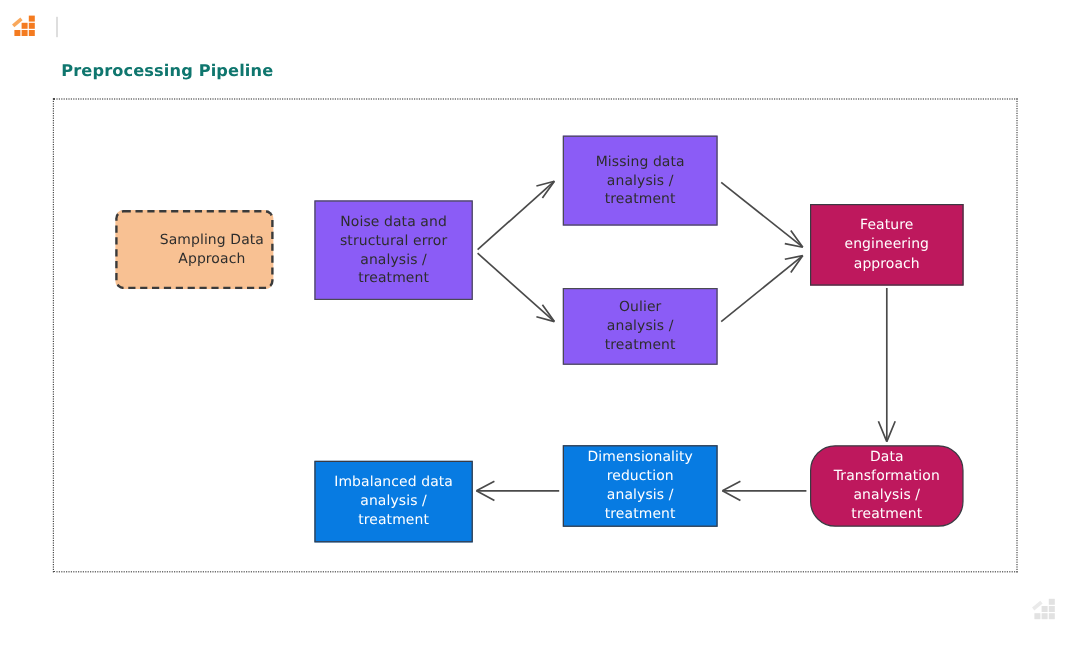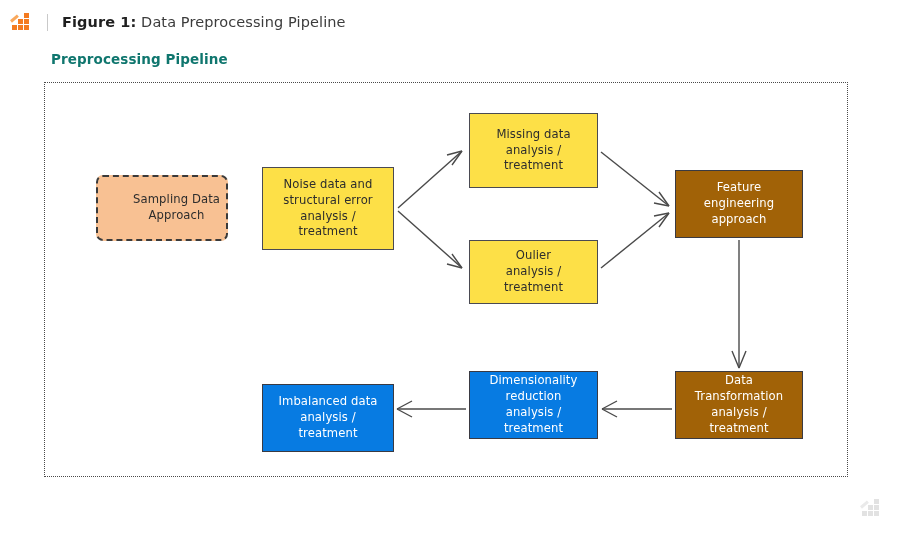--- a/index.html
+++ b/index.html
@@ -108,42 +108,42 @@
   }
   .node .node-label { display: block; white-space: pre-line; }
 
   .node.style-dashed-orange {
     background: #F8C193;
     border: 2px dashed #3a3a3a;
     border-radius: 7px;
     color: #2d2d2d;
   }
   .node.style-lightblue {
-    background: #fde047;
+    background: #8b5cf6;
     border: 1.3px solid #4a4a52;
     color: #2d2d2d;
   }
   .node.style-blue {
-    background: #a16207;
+    background: #be185d;
     border: 1.3px solid #3a3a42;
     color: #ffffff;
   }
   .node.style-deepblue {
     background: #077BE2;
     border: 1.3px solid #3a3a42;
     color: #ffffff;
   }
 
   
   #node-sampling        { left:  96px; top: 175px; width: 132px; height:  66px; justify-content: flex-end; }
   #node-noise           { left: 262px; top: 167px; width: 132px; height:  83px; }
   #node-missing         { left: 469px; top: 113px; width: 129px; height:  75px; }
   #node-outlier         { left: 469px; top: 240px; width: 129px; height:  64px; }
   #node-feature         { left: 675px; top: 170px; width: 128px; height:  68px; }
-  #node-transformation  { left: 675px; top: 371px; width: 128px; height:  68px; }
+  #node-transformation  { left: 675px; top: 371px; width: 128px; height:  68px; border-radius: 21px; }
   #node-dimensionality  { left: 469px; top: 371px; width: 129px; height:  68px; }
   #node-imbalanced      { left: 262px; top: 384px; width: 132px; height:  68px; }
 
   
   #arrow-layer {
     position: absolute;
     left: 0px;
     top: 0px;
     width: 900px;
     height: 543px;
@@ -176,21 +176,20 @@
   <span class="brand-mark">
     <i class="slash"></i>
       <i class="b1"></i>
       <i class="b2"></i>
       <i class="b3"></i>
       <i class="b4"></i>
       <i class="b5"></i>
       <i class="b6"></i>
   </span>
   <span id="header-divider"></span>
-  <span id="figure-caption"><span class="lead">Figure 1:</span><span> Data Preprocessing Pipeline</span></span>
 </div>
 
 <div id="diagram-title">Preprocessing Pipeline</div>
 
 <div id="pipeline-container"></div>
 
 <svg id="arrow-layer" viewBox="0 0 900 543" width="900" height="543">
 
   <g>
     <line x1="398" y1="208" x2="462" y2="151" stroke="#4a4a4a" stroke-width="1.4"></line>

